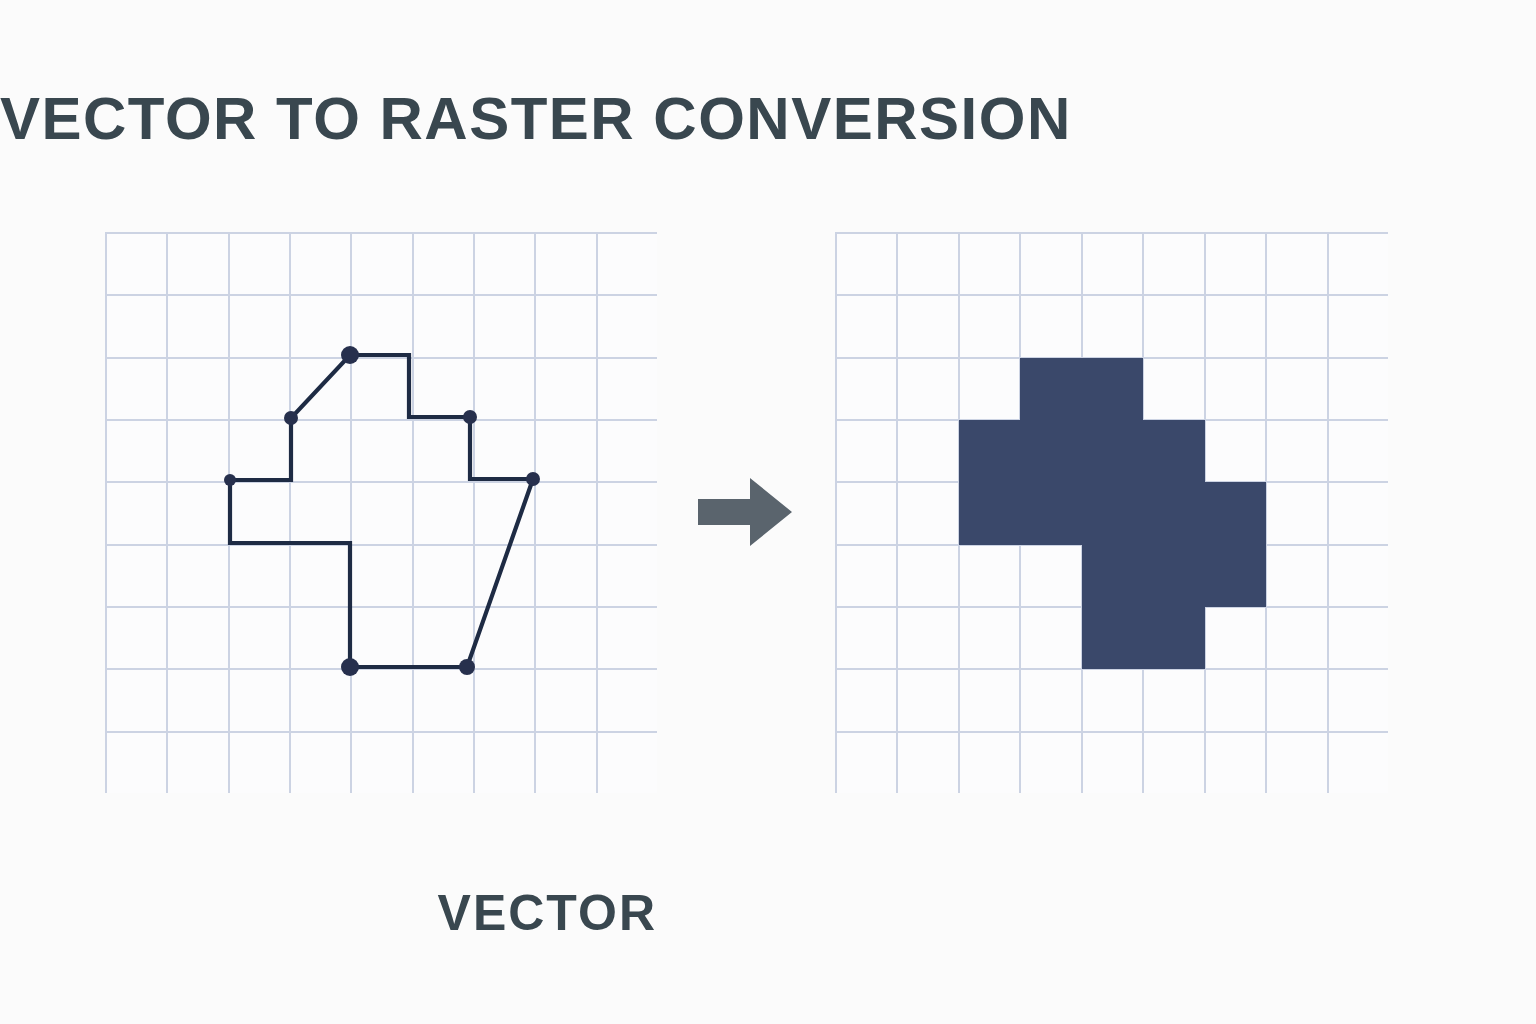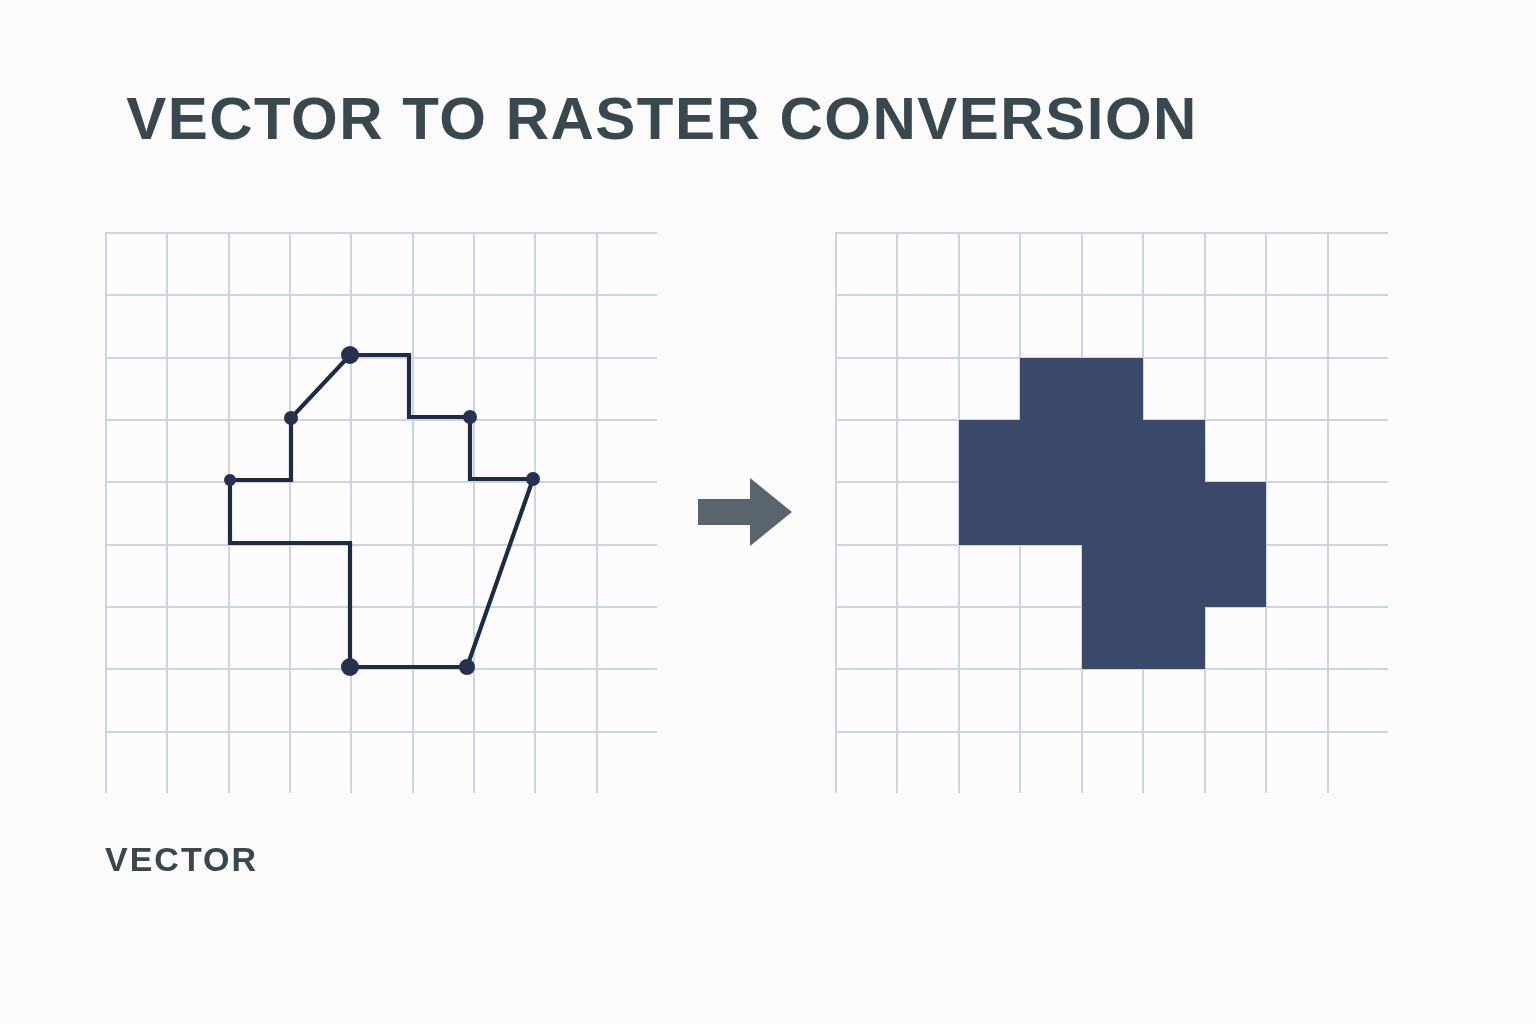--- a/index.html
+++ b/index.html
@@ -18,37 +18,37 @@
     position: absolute;
     inset: 0;
     width: 1536px;
     height: 1024px;
   }
   .title {
     position: absolute;
     left: 0;
     top: 84px;
     width: 1324px;
-    text-align: center;
+    text-align: left;
     font-family: "Liberation Sans", sans-serif;
     font-size: 60px;
     font-weight: bold;
     letter-spacing: 1.5px;
     color: #39474f;
     white-space: nowrap;
   }
   .panel-label {
     position: absolute;
-    top: 840px;
+    top: 884px;
     font-family: "Liberation Sans", sans-serif;
-    font-size: 34px;
+    font-size: 50px;
     font-weight: bold;
     letter-spacing: 2px;
     color: #39474f;
-    text-align: left;
+    text-align: right;
     white-space: nowrap;
   }
   #vector-label { left: 105px; width: 552px; }
   #raster-label { left: 835px; width: 553px; }
 
   .grid-panel {
     position: absolute;
     box-sizing: border-box;
   }
   #vector-panel { left: 105px; top: 232px; width: 552px; height: 561px; }

